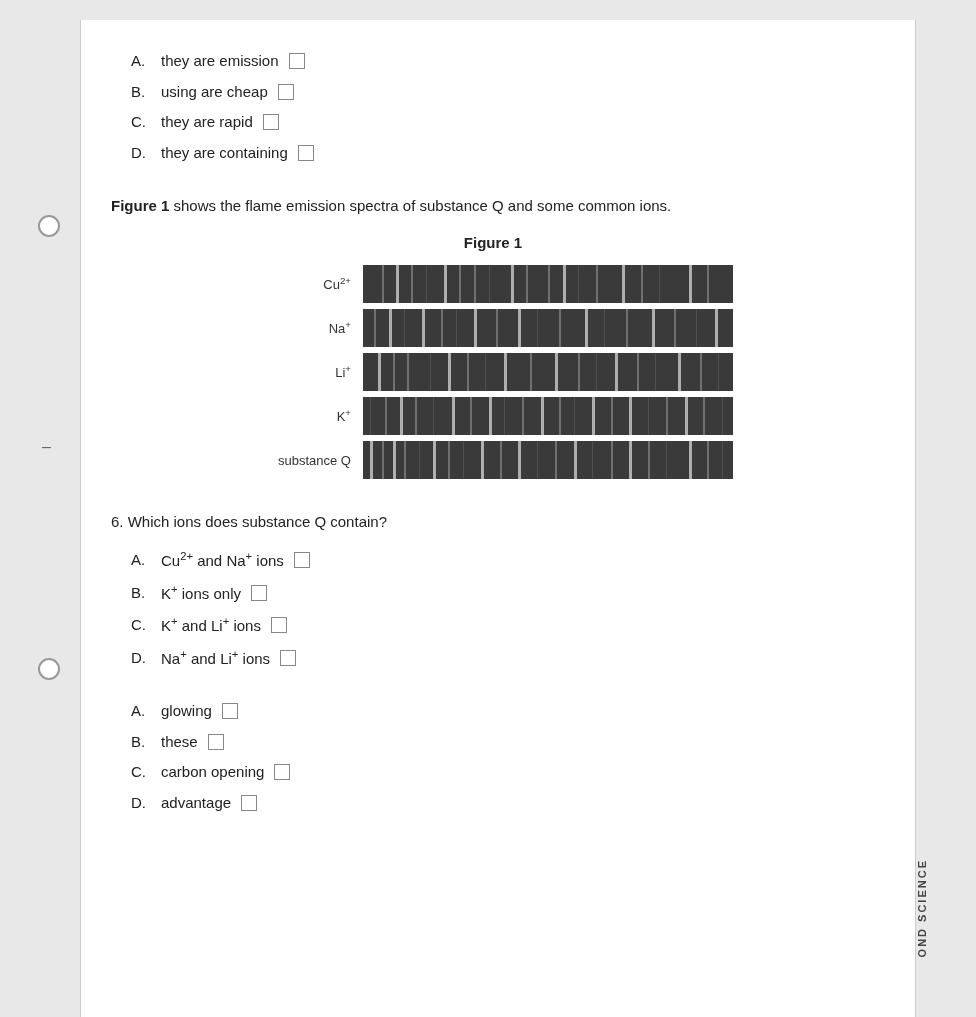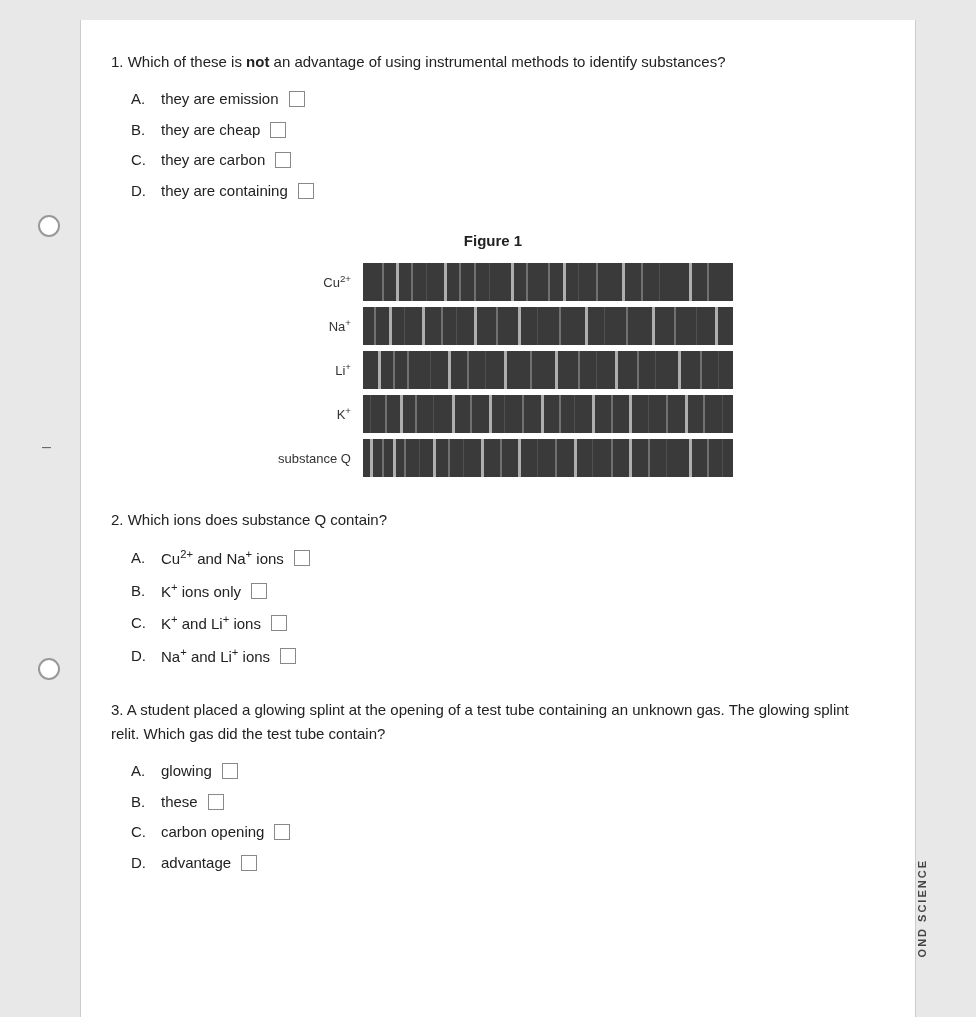--- a/index.html
+++ b/index.html
@@ -204,51 +204,49 @@
 
   <div class="left-sidebar">
     <div class="radio-circle radio-q1"></div>
     <div class="dash-mark">–</div>
     <div class="radio-circle radio-q2"></div>
   </div>
 
   <div class="main-content">
 
     <div class="question-block">
-      <p class="question-text">
-        <span>1. </span>
-        <span>Which of these is </span>
-        <strong>not</strong>
-        <span> an advantage of using instrumental methods to identify substances?</span>
-      </p>
       <ul class="options-list">
         <li>
           <span class="option-letter">A.</span>
           <span>they are emission</span>
           <div class="option-checkbox"></div>
         </li>
         <li>
           <span class="option-letter">B.</span>
-          <span>they are cheap</span>
+          <span>using are cheap</span>
           <div class="option-checkbox"></div>
         </li>
         <li>
           <span class="option-letter">C.</span>
-          <span>they are carbon</span>
+          <span>they are rapid</span>
           <div class="option-checkbox"></div>
         </li>
         <li>
           <span class="option-letter">D.</span>
           <span>they are containing</span>
           <div class="option-checkbox"></div>
         </li>
       </ul>
     </div>
 
     <div class="figure-section">
+      <p class="figure-caption-intro">
+        <strong>Figure 1</strong>
+        <span> shows the flame emission spectra of substance Q and some common ions.</span>
+      </p>
 
       <p class="figure-title">Figure 1</p>
 
       <div class="spectra-container">
 
         <div class="spectra-row">
           <div class="spectra-label">Cu<sup>2+</sup></div>
           <div class="spectra-bar">
             <div class="spectra-line" style="left:5%"></div>
             <div class="spectra-line bright" style="left:9%"></div>
@@ -373,21 +371,21 @@
             <div class="spectra-line" style="left:93%"></div>
             <div class="spectra-line dim" style="left:97%"></div>
           </div>
         </div>
 
       </div>
     </div>
 
     <div class="question-block">
       <p class="question-text">
-        <span>2. Which ions does substance Q contain?</span>
+        <span>6. Which ions does substance Q contain?</span>
       </p>
       <ul class="options-list">
         <li>
           <span class="option-letter">A.</span>
           <span>Cu<sup>2+</sup> and Na<sup>+</sup> ions</span>
           <div class="option-checkbox"></div>
         </li>
         <li>
           <span class="option-letter">B.</span>
           <span>K<sup>+</sup> ions only</span>
@@ -400,23 +398,20 @@
         </li>
         <li>
           <span class="option-letter">D.</span>
           <span>Na<sup>+</sup> and Li<sup>+</sup> ions</span>
           <div class="option-checkbox"></div>
         </li>
       </ul>
     </div>
 
     <div class="question-block">
-      <p class="question-text">
-        <span>3. A student placed a glowing splint at the opening of a test tube containing an unknown gas. The glowing splint relit. Which gas did the test tube contain?</span>
-      </p>
       <ul class="options-list">
         <li>
           <span class="option-letter">A.</span>
           <span>glowing</span>
           <div class="option-checkbox"></div>
         </li>
         <li>
           <span class="option-letter">B.</span>
           <span>these</span>
           <div class="option-checkbox"></div>

